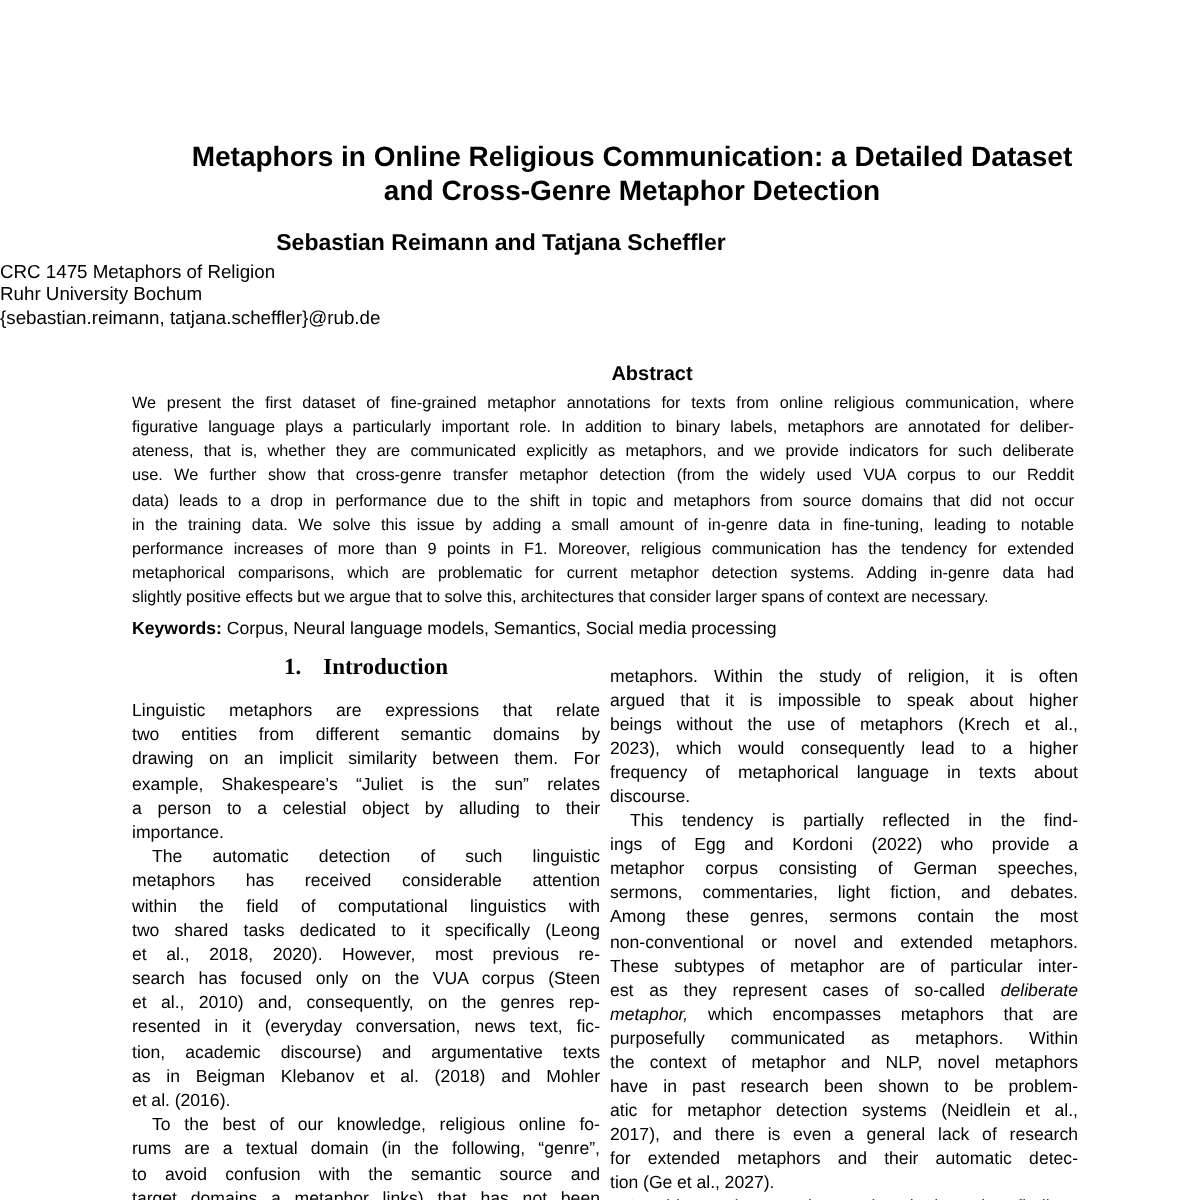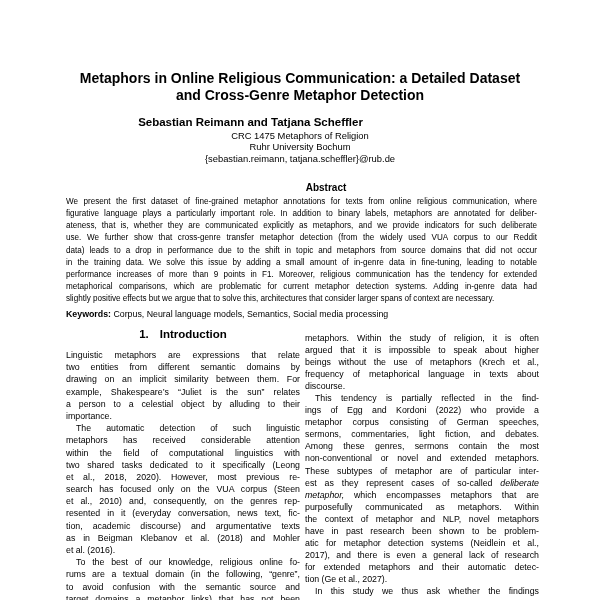--- a/index.html
+++ b/index.html
@@ -2,29 +2,29 @@
 <html><head>
 <meta charset="utf-8">
 <style>
   html,body{margin:0;padding:0;background:#ffffff;}
   .page{
     position:relative;width:600px;height:600px;background:#ffffff;overflow:hidden;
     font-family:"Liberation Sans",sans-serif;color:#000000;
     -webkit-font-smoothing:antialiased;
   }
   .title{
-    position:absolute;top:70px;left:30px;width:540px;text-align:center;
+    position:absolute;top:70px;left:46px;width:540px;text-align:center;
     font-weight:bold;font-size:14px;line-height:17px;
   }
   .authors{
     position:absolute;top:116px;left:0;width:501px;text-align:center;
     font-weight:bold;font-size:11.5px;line-height:13px;
   }
   .affil{
-    position:absolute;top:130px;left:0;width:600px;text-align:center;
+    position:absolute;top:130px;left:0;width:600px;text-align:left;
     font-size:9.4px;line-height:11.4px;
   }
   .abs-head{
     position:absolute;top:182px;left:0;width:600px;text-align:center;
     font-weight:bold;font-size:10px;line-height:12px;margin-left:26px;
   }
   .abs-body{position:absolute;top:196px;left:66px;width:471px;}
   .abs-body .tl{height:12.15px;line-height:12.15px;font-size:8.15px;}
   .keywords{
     position:absolute;top:308px;left:66px;width:474px;
@@ -33,20 +33,21 @@
   .keywords b{font-weight:bold;}
   .col{position:absolute;overflow:hidden;}
   .col-left{top:325px;left:66px;width:234px;height:275px;}
   .col-right{top:332px;left:305px;width:234px;height:268px;}
   .col .tl{font-size:8.8px;}
   .col-left .tl{height:12.2px;line-height:12.2px;}
   .col-right .tl{height:12.05px;line-height:12.05px;}
   .sec-head{
     text-align:center;font-weight:bold;font-size:11.5px;line-height:14px;
     margin:2px 0 8px 0;
+    font-family:Liberation Serif, serif;
   }
   .hsp{display:inline-block;width:11px;}
   .tl{
     text-align:justify;text-align-last:justify;overflow:hidden;
     word-spacing:-0.1px;
   }
   .tl.end{text-align-last:left;}
   .tl.ind{padding-left:10px;}
   .tl i{}
 </style>
@@ -112,20 +113,21 @@
         <div class="tl">rums are a textual domain (in the following, “genre”,</div>
         <div class="tl">to avoid confusion with the semantic source and</div>
         <div class="tl">target domains a metaphor links) that has not been</div>
       </div>
   </div>
 
   <div class="col col-right">
       <div class="tl">metaphors. Within the study of religion, it is often</div>
       <div class="tl">argued that it is impossible to speak about higher</div>
       <div class="tl">beings without the use of metaphors (Krech et al.,</div>
+      <div class="tl">2023), which would consequently lead to a higher</div>
       <div class="tl">frequency of metaphorical language in texts about</div>
       <div class="tl end">discourse.</div>
       <div class="tl ind">This tendency is partially reflected in the find-</div>
       <div class="tl">ings of Egg and Kordoni (2022) who provide a</div>
       <div class="tl">metaphor corpus consisting of German speeches,</div>
       <div class="tl">sermons, commentaries, light fiction, and debates.</div>
       <div class="tl">Among these genres, sermons contain the most</div>
       <div class="tl">non-conventional or novel and extended metaphors.</div>
       <div class="tl">These subtypes of metaphor are of particular inter-</div>
       <div class="tl">est as they represent cases of so-called <i>deliberate</i></div>

